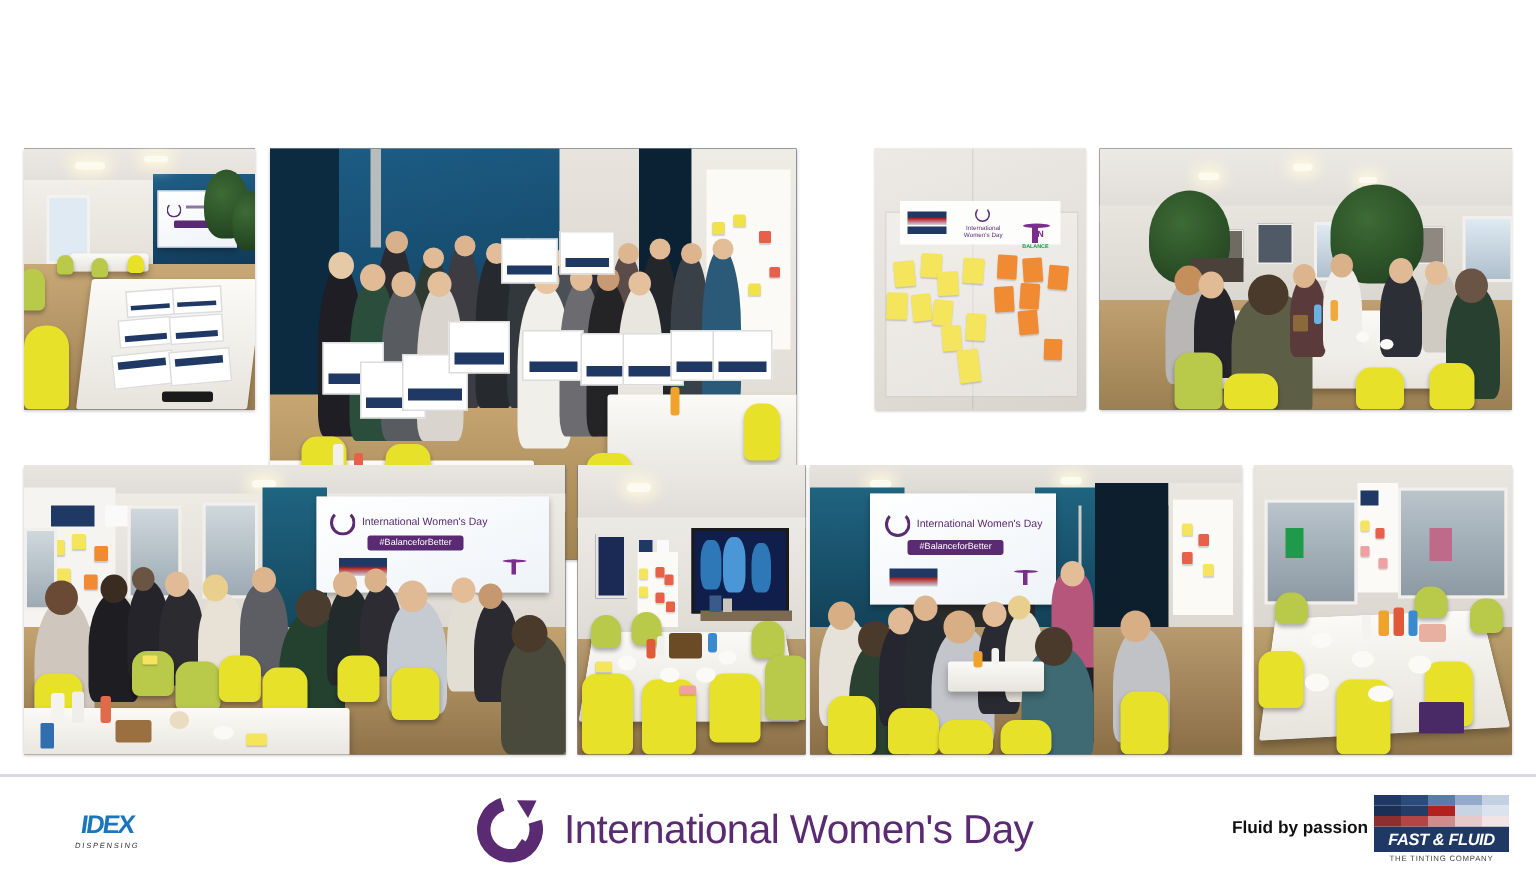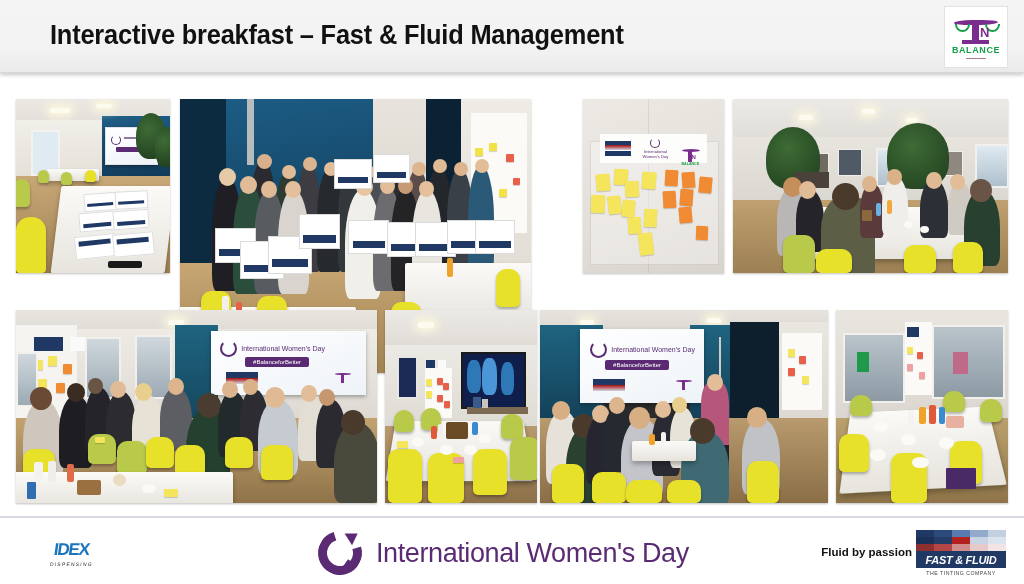--- a/index.html
+++ b/index.html
@@ -163,36 +163,20 @@
   .ff-band span{color:#fff;font-size:11px;font-weight:bold;font-style:italic;
     letter-spacing:-.3px;font-family:"Liberation Sans", sans-serif;}
   .ff-tag{width:90px;text-align:center;font-size:5.2px;color:#444;letter-spacing:.5px;
     margin-top:2px;font-family:"Liberation Sans", sans-serif;}
 </style>
 </head>
 <body>
 
 <div class="slide">
 
-  <div class="header">
-    <div class="header-title">Interactive breakfast – Fast &amp; Fluid Management</div>
-
-    <div class="tin-logo">
-      <div class="tin-mark">
-        <div class="beam"></div>
-        <div class="post"></div>
-        <div class="base"></div>
-        <div class="pan l"></div>
-        <div class="pan r"></div>
-        <div class="nchar">N</div>
-      </div>
-      <div class="tin-word">BALANCE</div>
-      <div class="tin-sub">▬▬▬▬▬▬▬</div>
-    </div>
-  </div>
 
   <div class="grid">
 
     <div class="photo" style="left:16px;top:27px;width:154px;height:174px;">
       <div class="scene">
         <div class="ceiling" style="height:22%;background:linear-gradient(180deg,#ece9e4,#ddd9d3);"></div>
         <div class="wall" style="top:12%;height:34%;background:linear-gradient(180deg,#f1efe9,#e4e0d8);"></div>
         <div style="position:absolute;left:56%;top:10%;width:44%;height:34%;background:linear-gradient(170deg,#1f5f88,#123a58);"></div>
         <div class="screen" style="left:58%;top:16%;width:33%;height:21%;">
           <div class="iwd-slide">

